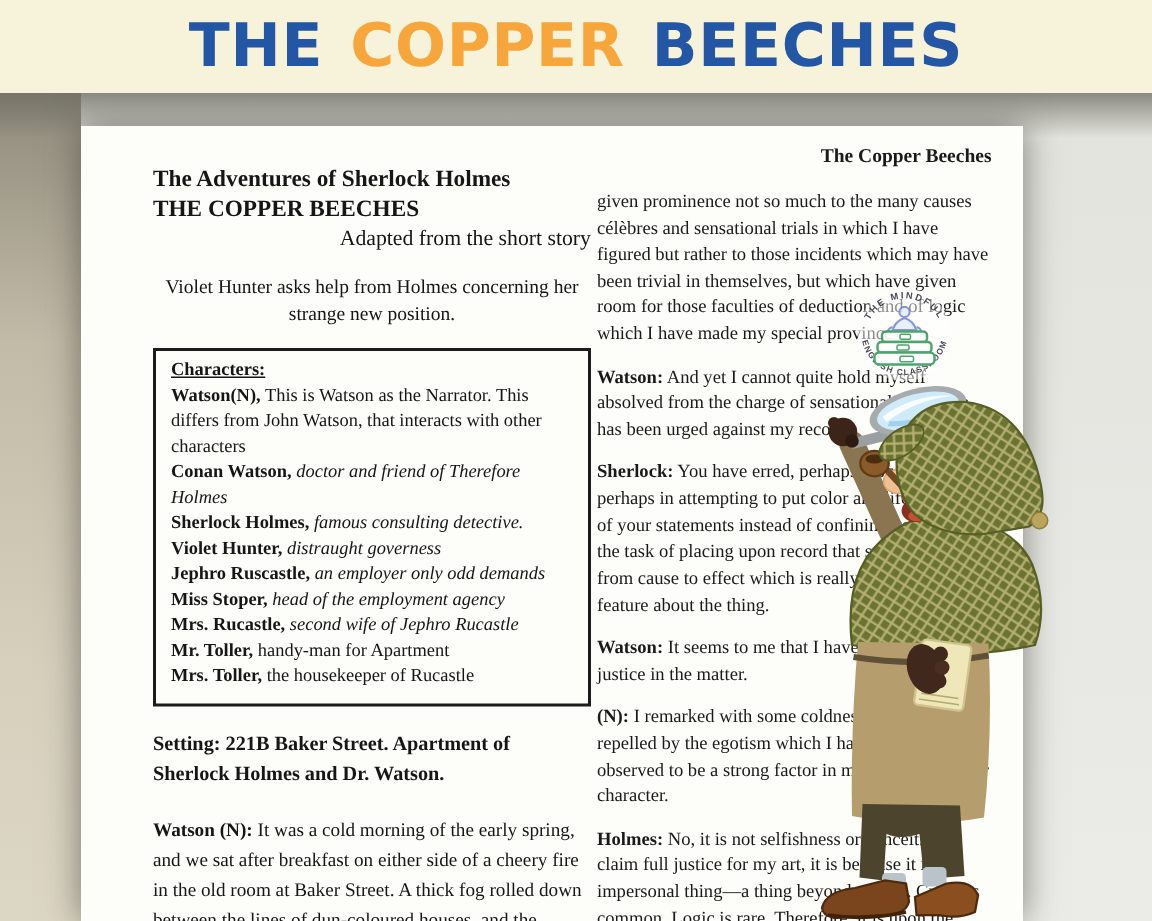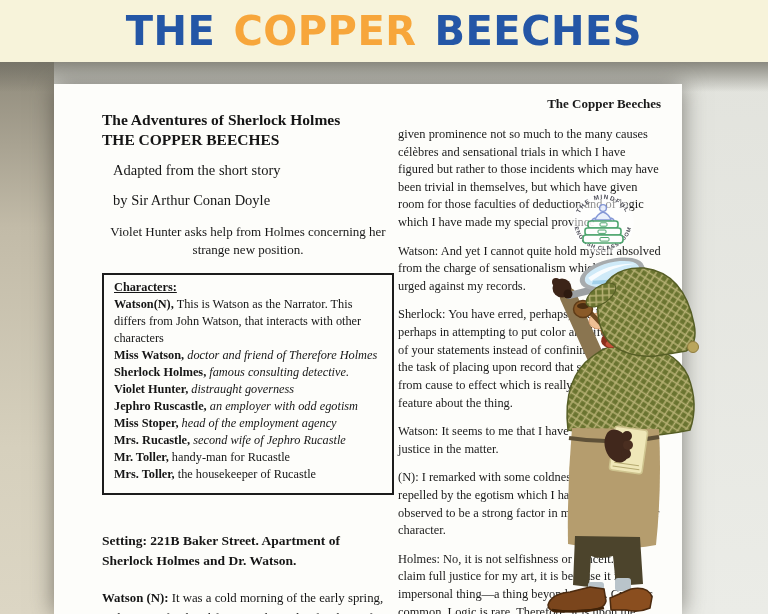--- a/index.html
+++ b/index.html
@@ -16,34 +16,34 @@
   .backdrop{position:absolute;left:0;top:62px;right:0;bottom:0;background:linear-gradient(180deg,#e2e3dd,#ebece7);}
   .backdrop-left{position:absolute;left:0;top:62px;width:54px;bottom:0;background:linear-gradient(180deg,#8f8a7b 0%,#c2bba8 30%,#d6d0bd 70%,#dcd6c4 100%);}
   .top-shadow{position:absolute;left:0;top:62px;width:768px;height:30px;background:linear-gradient(180deg,rgba(110,108,98,.75),rgba(110,108,98,0));z-index:2;}
 
   
   .page{position:absolute;left:54px;top:84px;width:628px;bottom:0;background:#fdfdfa;box-shadow:0 0 22px rgba(70,68,60,.65);z-index:3;overflow:hidden;}
   .col-left{position:absolute;left:48px;top:26px;width:292px;color:#161616;}
   .col-right{position:absolute;left:344px;top:12px;width:263px;color:#1a1a1a;}
 
   .doc-title{font-weight:bold;font-size:15.5px;line-height:1.3;margin:0;}
-  .doc-sub{font-size:14.5px;text-align:left;line-height:1.3;margin:11px;}
+  .doc-sub{font-size:14.5px;text-align:right;line-height:1.3;margin:0;}
   .doc-intro{font-size:13px;text-align:center;line-height:1.35;margin:13px 6px 0 6px;}
 
   .char-box{border:2px solid #1c1c1c;margin-top:15px;padding:4px 10px 10px 10px;}
   .char-heading{font-weight:bold;text-decoration:underline;font-size:12.8px;margin:0 0 3px 0;}
   .char-box p{margin:0;font-size:12.3px;line-height:1.38;}
   .char-box .it{font-style:italic;}
 
-  .setting{font-weight:bold;font-size:13.5px;line-height:1.5;margin-top:36px;}
+  .setting{font-weight:bold;font-size:13.5px;line-height:1.5;margin-top:15px;}
   .left-para{font-size:12.8px;line-height:1.55;margin-top:18px;}
 
   .page-header{font-weight:bold;font-size:13px;text-align:right;margin:0 0 14px 0;}
   .rpara{font-size:12.4px;line-height:1.42;margin:0 0 11px 0;}
-  .rpara b{font-weight:normal;}
+  .rpara b{font-weight:bold;}
 
   
   .logo{position:absolute;left:570px;top:188px;width:66px;height:70px;z-index:6;opacity:.92;}
 
   
   .detective{position:absolute;left:538px;top:238px;width:170px;height:376px;z-index:7;}
 </style>
 </head>
 <body>
 
@@ -58,33 +58,32 @@
   <div class="backdrop"></div>
   <div class="backdrop-left"></div>
   <div class="top-shadow"></div>
 
   <div class="page">
 
     <div class="col-left">
       <p class="doc-title">The Adventures of Sherlock Holmes</p>
       <p class="doc-title">THE COPPER BEECHES</p>
       <p class="doc-sub">Adapted from the short story</p>
-      <p class="doc-sub">by Sir Arthur Conan Doyle</p>
       <p class="doc-intro">Violet Hunter asks help from Holmes concerning her strange new position.</p>
 
       <div class="char-box">
         <p class="char-heading">Characters:</p>
         <p><b>Watson(N),</b><span> This is Watson as the Narrator. This differs from John Watson, that interacts with other characters</span></p>
-        <p><b>Miss Watson,</b><span class="it"> doctor and friend of Therefore Holmes</span></p>
+        <p><b>Conan Watson,</b><span class="it"> doctor and friend of Therefore Holmes</span></p>
         <p><b>Sherlock Holmes,</b><span class="it"> famous consulting detective.</span></p>
         <p><b>Violet Hunter,</b><span class="it"> distraught governess</span></p>
-        <p><b>Jephro Ruscastle,</b><span class="it"> an employer with odd egotism</span></p>
+        <p><b>Jephro Ruscastle,</b><span class="it"> an employer only odd demands</span></p>
         <p><b>Miss Stoper,</b><span class="it"> head of the employment agency</span></p>
         <p><b>Mrs. Rucastle,</b><span class="it"> second wife of Jephro Rucastle</span></p>
-        <p><b>Mr. Toller,</b><span> handy-man for Rucastle</span></p>
+        <p><b>Mr. Toller,</b><span> handy-man for Apartment</span></p>
         <p><b>Mrs. Toller,</b><span> the housekeeper of Rucastle</span></p>
       </div>
 
       <div class="setting">Setting:  221B Baker Street.  Apartment of Sherlock Holmes and Dr. Watson.</div>
 
       <div class="left-para">
         <b>Watson (N):</b><span> It was a cold morning of the early spring, and we sat after breakfast on either side of a cheery fire in the old room at Baker Street. A thick fog rolled down between the lines of dun-coloured houses, and the opposing windows loomed like dark, shapeless blurs through the heavy yellow wreaths. Our gas was lit and shone on the white cloth and glimmer of china and metal, for the table had not been cleared yet. Sherlock Holmes had been silent all the morning, dipping continuously</span>
       </div>
     </div>
 

